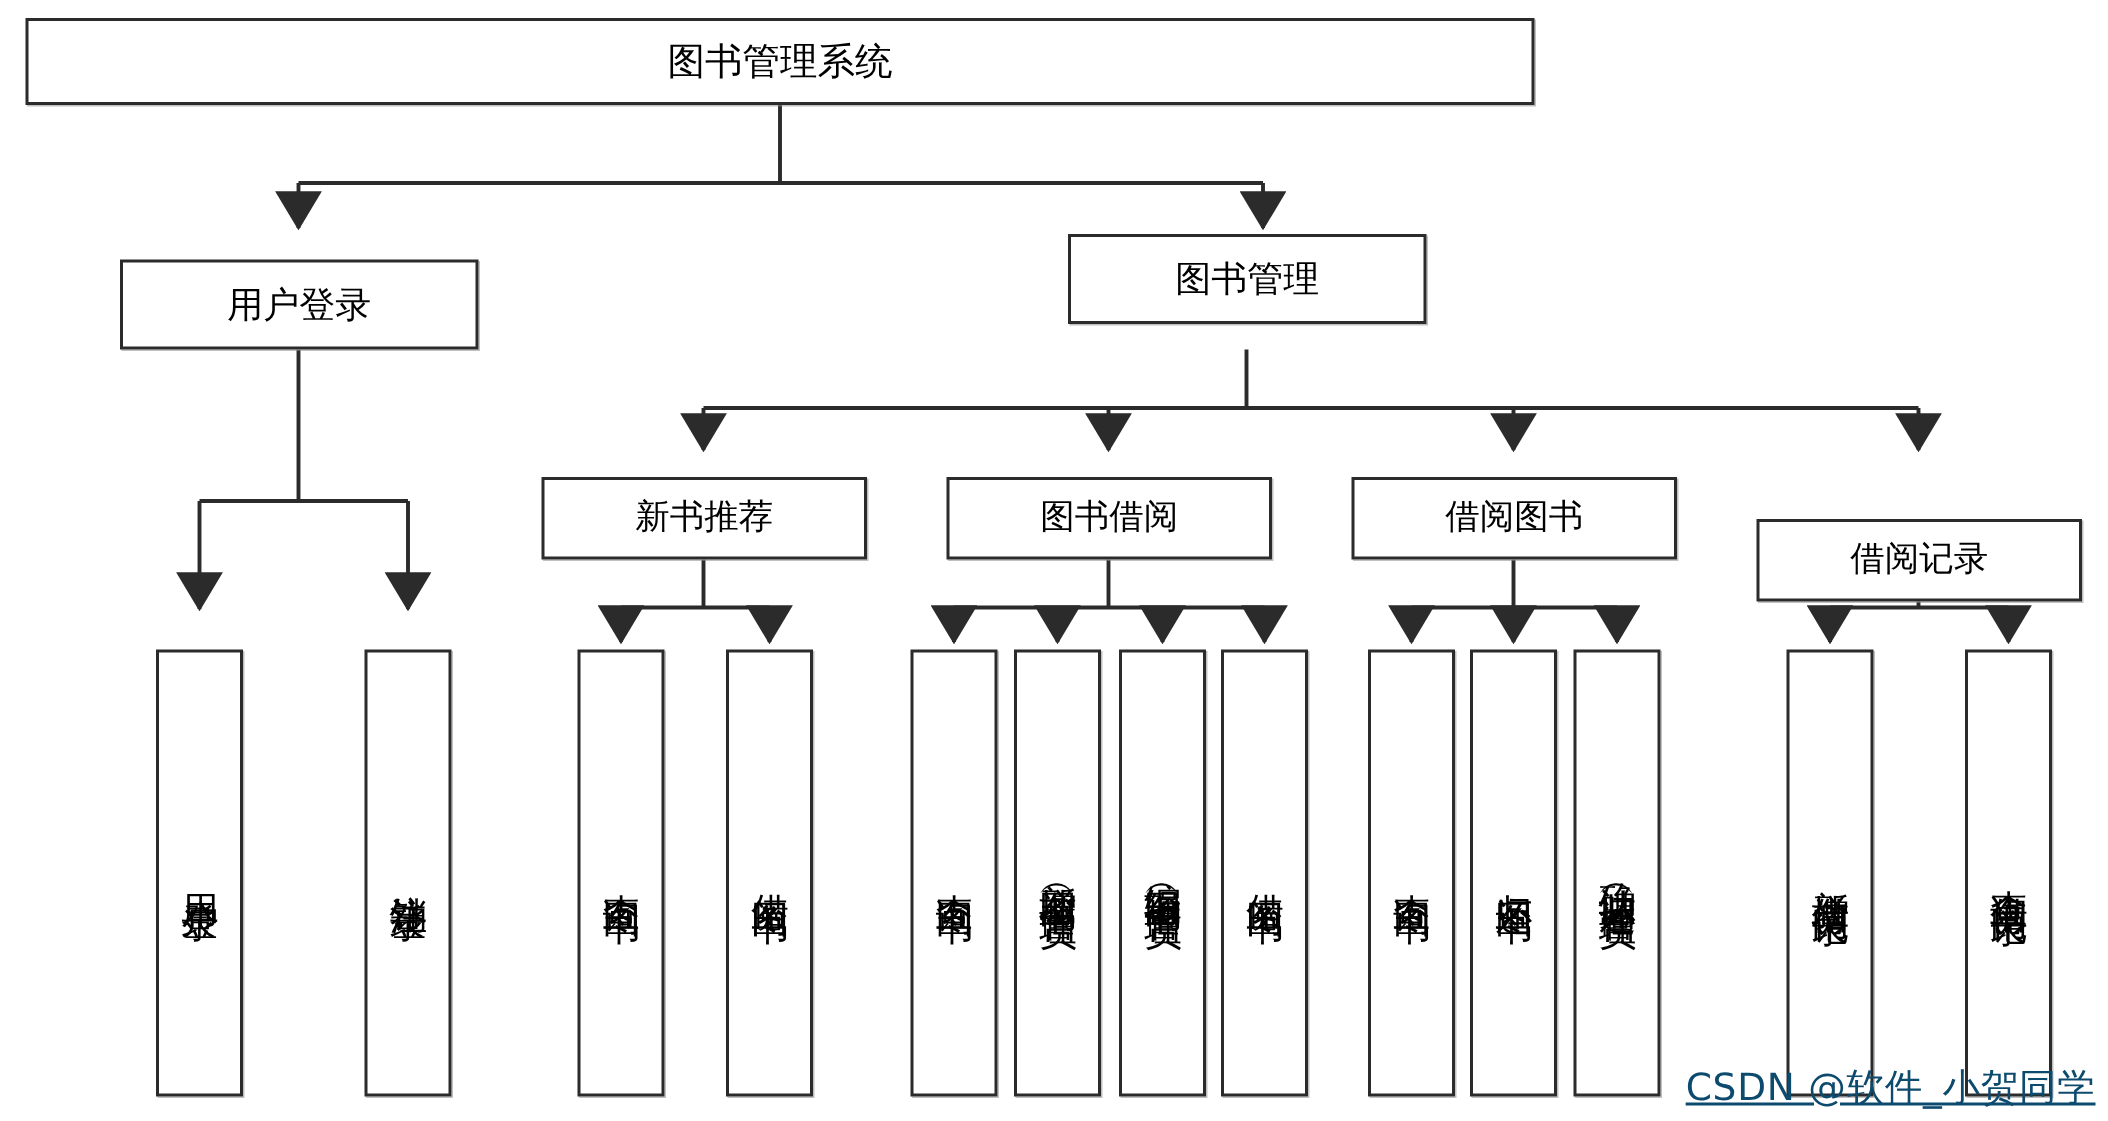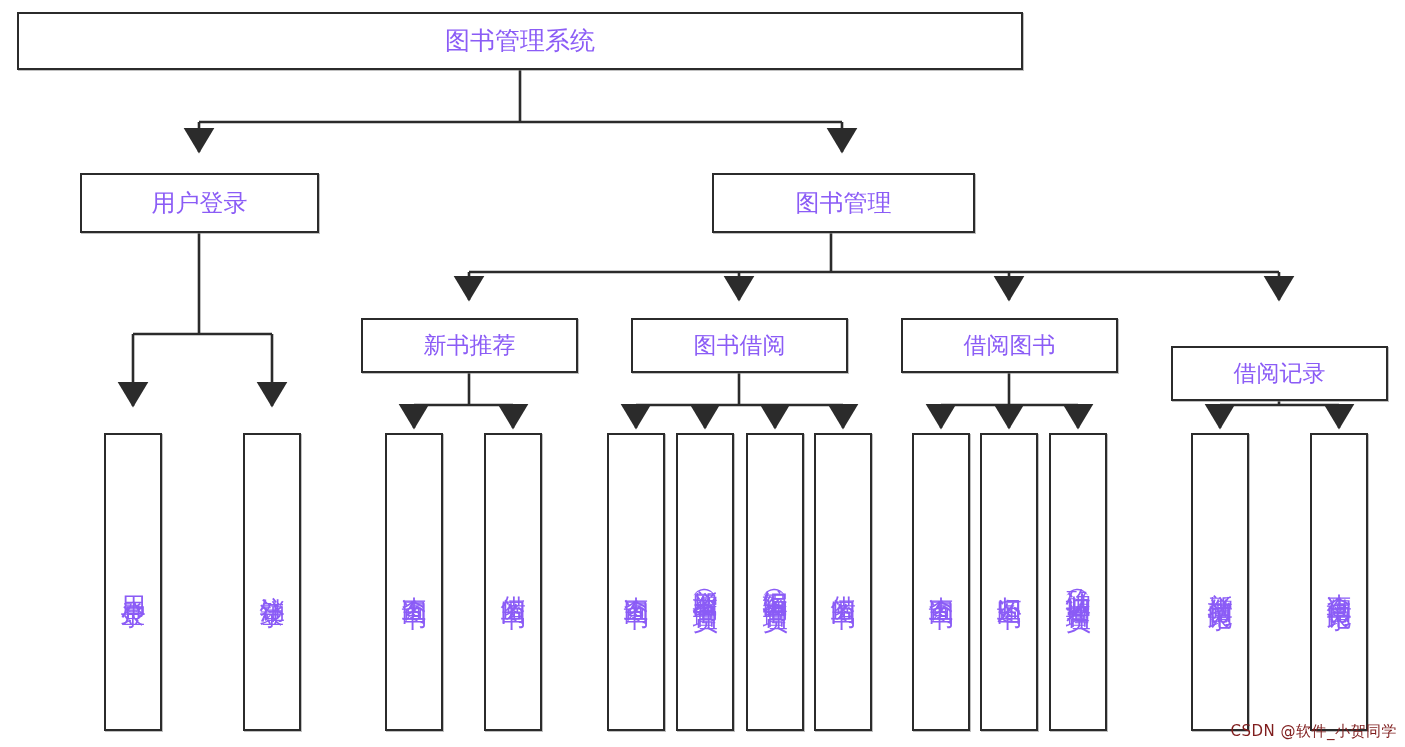--- a/index.html
+++ b/index.html
@@ -31,21 +31,21 @@
     box-sizing: border-box;
     background: #ffffff;
     border: 2px solid #2b2b2b;
     box-shadow: 1px 1px 0 0 rgba(140,140,140,0.55);
     display: flex;
     align-items: center;
     justify-content: center;
     z-index: 2;
   }
   .node .label {
-    color: #8b5cf6;
+    color: #000000;
     line-height: 1.18;
     text-align: center;
     white-space: nowrap;
   }
   .node.root .label  { font-size: 25px; }
   .node.lvl1 .label  { font-size: 24px; }
   .node.lvl2 .label  { font-size: 23px; }
   .node.leaf {
     align-items: center;
     justify-content: center;
@@ -54,25 +54,26 @@
     font-size: 25px;
     writing-mode: vertical-rl;
     text-orientation: upright;
     letter-spacing: 3px;
     white-space: nowrap;
   }
   #watermark {
     position: absolute;
     right: 8px;
     bottom: 6px;
-    font-size: 15px;
-    color: #7f1d1d;
+    font-size: 25px;
+    color: #0c4a6e;
     letter-spacing: 0.5px;
     z-index: 5;
     white-space: nowrap;
+    text-decoration: underline;
   }
 </style>
 </head>
 <body>
 
 <div id="canvas">
 
   <svg id="wires" viewBox="0 0 1405 747" xmlns="http://www.w3.org/2000/svg">
     <defs>
       <marker id="arrow" viewBox="0 0 10 12" refX="9.4" refY="6" markerWidth="10" markerHeight="12" orient="auto-start-reverse">
@@ -124,21 +125,21 @@
   </svg>
 
   <div class="node root" style="left:17px; top:12px; width:1006px; height:58px;">
     <span class="label">图书管理系统</span>
   </div>
 
   <div class="node lvl1" style="left:80px; top:173px; width:239px; height:60px;">
     <span class="label">用户登录</span>
   </div>
 
-  <div class="node lvl1" style="left:712px; top:173px; width:263px; height:60px;">
+  <div class="node lvl1" style="left:712px; top:156px; width:239px; height:60px;">
     <span class="label">图书管理</span>
   </div>
 
   <div class="node lvl2" style="left:631px; top:318px; width:217px; height:55px;">
     <span class="label">图书借阅</span>
   </div>
 
   <div class="node lvl2" style="left:361px; top:318px; width:217px; height:55px;">
     <span class="label">新书推荐</span>
   </div>

